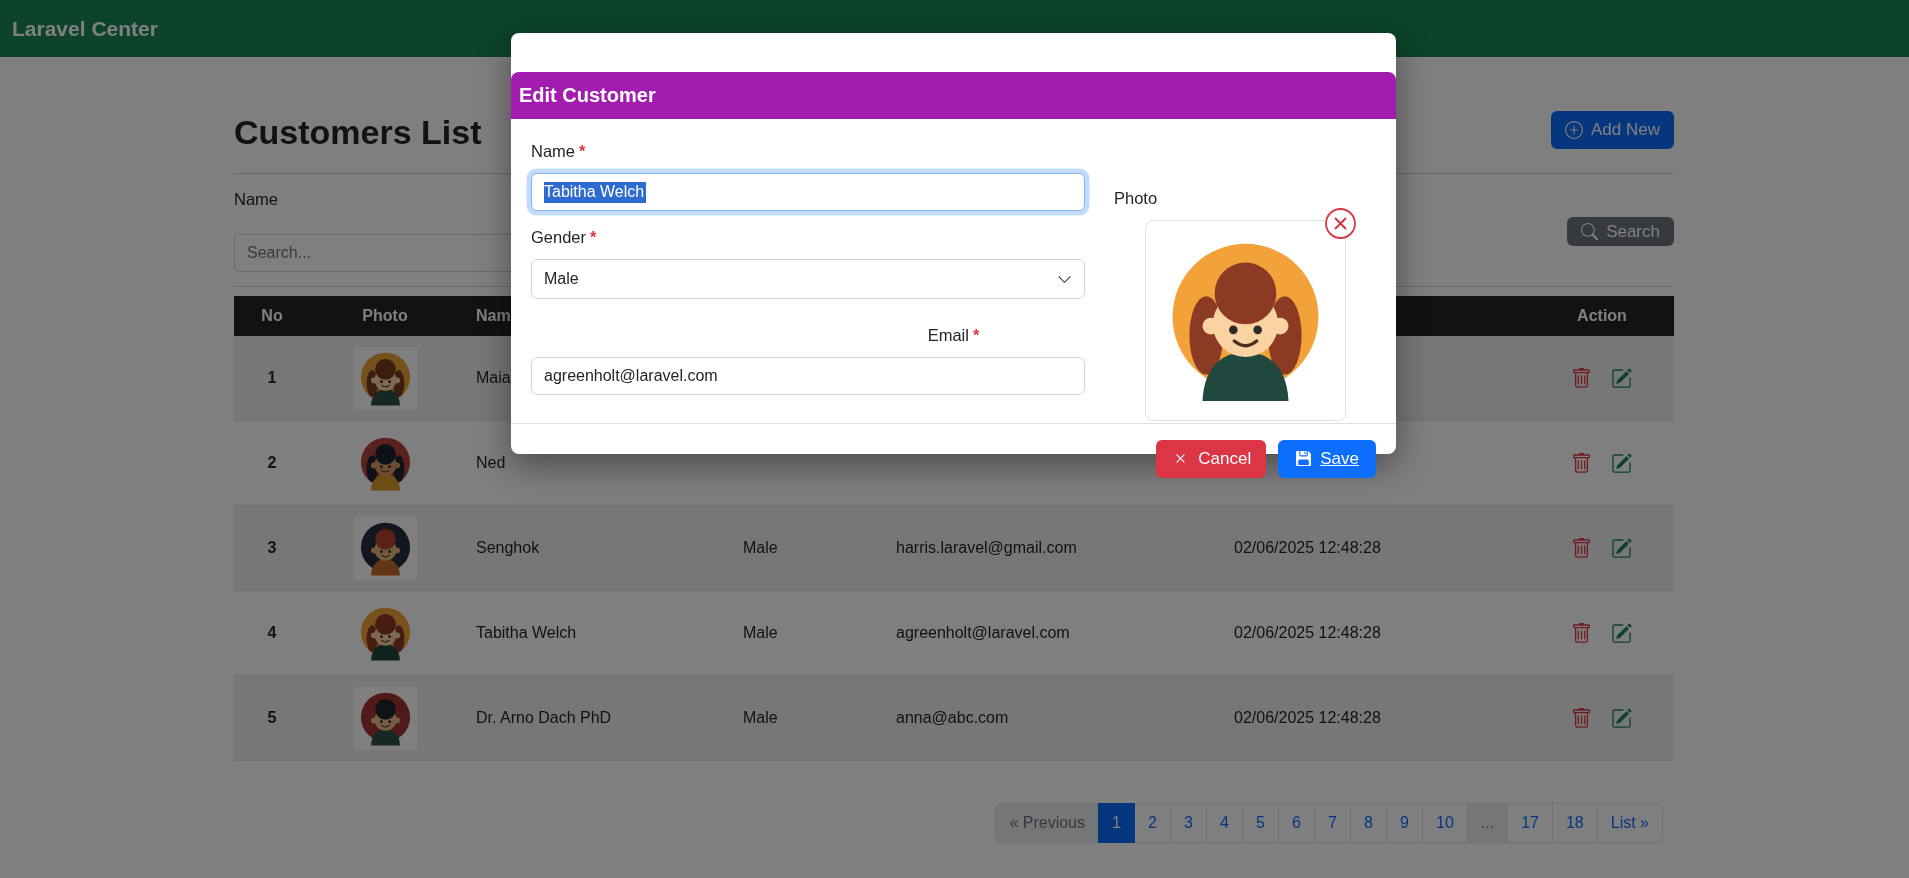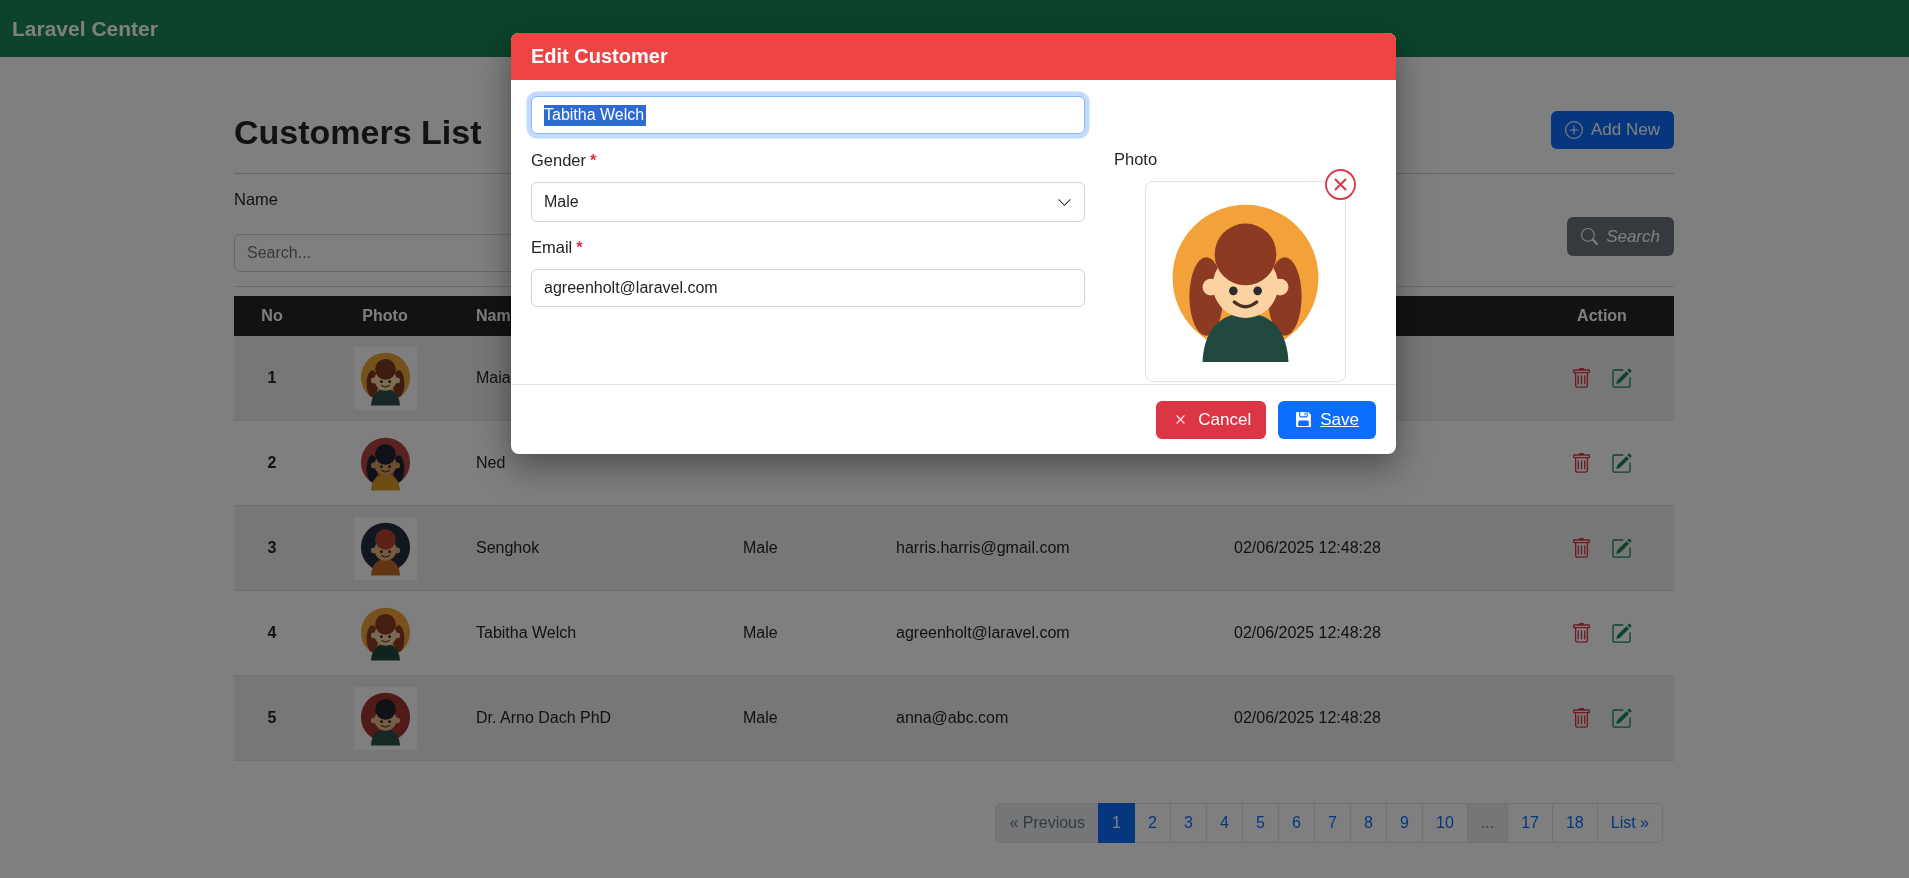--- a/index.html
+++ b/index.html
@@ -18,21 +18,21 @@
   hr.divider { border: none; border-top: 1px solid #cfcfcf; margin: 20px 0 0; }
   hr.divider2 { border: none; border-top: 1px solid #d7d7d7; margin: 14px 0 0; }
   .filter-label { margin-top: 15px; font-size: 16.5px; line-height: 20px; }
   .filter-input { margin-top: 25px; width: 330px; height: 38px; border: 1px solid #ced4da;
     border-radius: 6px; padding: 0 12px; font-size: 16px; color: #212529; display: block; outline: none; }
   .filter-input::placeholder { color: #6c757d; }
   .btn { display: inline-flex; align-items: center; gap: 8px; border: none; border-radius: 6px;
          color: #fff; font-size: 17px; cursor: pointer; font-family: inherit; }
   .btn svg { flex: 0 0 auto; }
   .btn-add { position: absolute; top: 54px; right: 0; height: 38px; padding: 0 14px; background: #0d6efd; justify-content: flex-end; }
-  .btn-search { position: absolute; top: 160px; right: 0; height: 39px; padding: 0 14px; background: #6c757d; font-style: italic; }
+  .btn-search { position: absolute; top: 160px; right: 0; height: 29px; padding: 0 14px; background: #6c757d; }
   
   .table { margin-top: 9px; width: 1440px; }
   .thead { display: flex; align-items: center; height: 40px; background: #212529; color: #fff; font-weight: 700; }
   .trow { display: flex; align-items: center; height: 85px; border-bottom: 1px solid #dee2e6; background: #fff; }
   .trow.striped { background: #efefef; }
   .col-no      { width: 76px;  text-align: center; font-weight: 700; }
   .col-photo   { width: 150px; display: flex; justify-content: center; }
   .col-name    { width: 270px; padding-left: 16px; }
   .col-gender  { width: 150px; padding-left: 13px; }
   .col-email   { width: 340px; padding-left: 16px; }
@@ -49,26 +49,26 @@
     border: 1px solid #dee2e6; background: #fff; color: #0d6efd; font-size: 16px;
     cursor: pointer; font-family: inherit; }
   .page-btn:first-child { border-radius: 6px 0 0 6px; margin-left: 0; }
   .page-btn:last-child  { border-radius: 0 6px 6px 0; }
   .page-btn.active { background: #0d6efd; border-color: #0d6efd; color: #fff; position: relative; z-index: 2; }
   .page-btn.disabled { background: #e9ecef; color: #6c757d; cursor: default; }
   
   .overlay { position: absolute; inset: 0; background: rgba(0,0,0,0.5); z-index: 10; }
   .modal { position: absolute; left: 511px; top: 33px; width: 885px; height: 421px;
     background: #fff; border-radius: 8px; z-index: 20; box-shadow: 0 12px 34px rgba(0,0,0,0.4); }
-  .modal-header { height: 47px; background: #ef4444; border-radius: 8px 8px 0 0;
-    display: flex; align-items: center; padding: 0 20px; color: #fff; font-size: 20px; font-weight: 700; }
+  .modal-header { height: 47px; background: #a21caf; border-radius: 8px 8px 0 0;
+    display: flex; align-items: center; padding: 0 8px; color: #fff; font-size: 20px; font-weight: 700; margin-top: 39px; }
   .modal-body { position: relative; height: 304px; padding: 16px 20px 0; }
   .flabel { margin: 0 0 12px; font-size: 16.5px; line-height: 19px; }
   .flabel.mt { margin-top: 17px; }
-  .flabel.mt2 { margin-top: 16px; }
+  .flabel.mt2 { margin-top: 27px; text-align: center; }
   .flabel:first-child { margin-top: 7px; }
   .req { color: #dc3545; font-weight: 700; margin-left: 4px; }
   .input-like { width: 554px; height: 38px; border: 1px solid #ced4da; border-radius: 6px;
     display: flex; align-items: center; padding: 0 12px; font-size: 16px; background: #fff; }
   .input-like.focused { border-color: #86b7fe; box-shadow: 0 0 0 4.5px rgba(13,110,253,0.25); }
   .sel { background: #2e6bd0; color: #fff; padding: 1px 2px 2px 0; }
   .select-like { width: 554px; height: 40px; border: 1px solid #ced4da; border-radius: 6px;
     display: flex; align-items: center; justify-content: space-between; padding: 0 12px;
     font-size: 16px; background: #fff; cursor: pointer; }
   input.input-real { width: 554px; height: 38px; border: 1px solid #ced4da; border-radius: 6px;
@@ -209,21 +209,21 @@
     <circle cx="68.5" cy="53" r="4.5" fill="#e8b67c"></circle>
     <circle cx="50" cy="52" r="17.5" fill="#e8b67c"></circle>
     <circle cx="50" cy="35.5" r="16.5" fill="#b5432f"></circle>
     <circle cx="43.5" cy="55" r="2.3" fill="#2b2b2b"></circle>
     <circle cx="56.5" cy="55" r="2.3" fill="#2b2b2b"></circle>
     <path d="M44 61 Q50 66 56 61" stroke="#4a3020" stroke-width="1.8" fill="none" stroke-linecap="round"></path>
   </svg></div>
         </div>
         <div class="col-name">Senghok</div>
         <div class="col-gender">Male</div>
-        <div class="col-email">harris.harris@gmail.com</div>
+        <div class="col-email">harris.laravel@gmail.com</div>
         <div class="col-created">02/06/2025 12:48:28</div>
         <div class="col-action">
           <button class="icon-btn"><span><svg viewBox="0 0 16 16" fill="#dc3545">
                 <path d="M5.5 5.5A.5.5 0 0 1 6 6v6a.5.5 0 0 1-1 0V6a.5.5 0 0 1 .5-.5m2.5 0a.5.5 0 0 1 .5.5v6a.5.5 0 0 1-1 0V6a.5.5 0 0 1 .5-.5m3 .5a.5.5 0 0 0-1 0v6a.5.5 0 0 0 1 0z"></path>
                 <path d="M14.5 3a1 1 0 0 1-1 1H13v9a2 2 0 0 1-2 2H5a2 2 0 0 1-2-2V4h-.5a1 1 0 0 1-1-1V2a1 1 0 0 1 1-1H6a1 1 0 0 1 1-1h2a1 1 0 0 1 1 1h3.5a1 1 0 0 1 1 1zM4.118 4 4 4.059V13a1 1 0 0 0 1 1h6a1 1 0 0 0 1-1V4.059L11.882 4zM2.5 3h11V2h-11z"></path>
               </svg></span></button>
           <button class="icon-btn"><span><svg viewBox="0 0 16 16" fill="#198754">
                 <path d="M15.502 1.94a.5.5 0 0 1 0 .706L14.459 3.69l-2-2L13.502.646a.5.5 0 0 1 .707 0l1.293 1.293zm-1.75 2.456-2-2L4.939 9.21a.5.5 0 0 0-.121.196l-.805 2.414a.25.25 0 0 0 .316.316l2.414-.805a.5.5 0 0 0 .196-.12l6.813-6.814z"></path>
                 <path d="M1 13.5A1.5 1.5 0 0 0 2.5 15h11a1.5 1.5 0 0 0 1.5-1.5v-6a.5.5 0 0 0-1 0v6a.5.5 0 0 1-.5.5h-11a.5.5 0 0 1-.5-.5v-11a.5.5 0 0 1 .5-.5H9a.5.5 0 0 0 0-1H2.5A1.5 1.5 0 0 0 1 2.5z"></path>
               </svg></span></button>
@@ -315,20 +315,23 @@
     </div>
 </div>
 
 <div class="overlay"></div>
 
 <div class="modal">
   <div class="modal-header">
     <span>Edit Customer</span>
   </div>
   <div class="modal-body">
+    <div class="flabel">
+      <span>Name</span><span class="req">*</span>
+    </div>
     <div class="input-like focused">
       <span class="sel">Tabitha Welch</span>
     </div>
 
     <div class="flabel mt">
       <span>Gender</span><span class="req">*</span>
     </div>
     <div class="select-like">
       <span>Male</span>
       <span style="display:flex">

